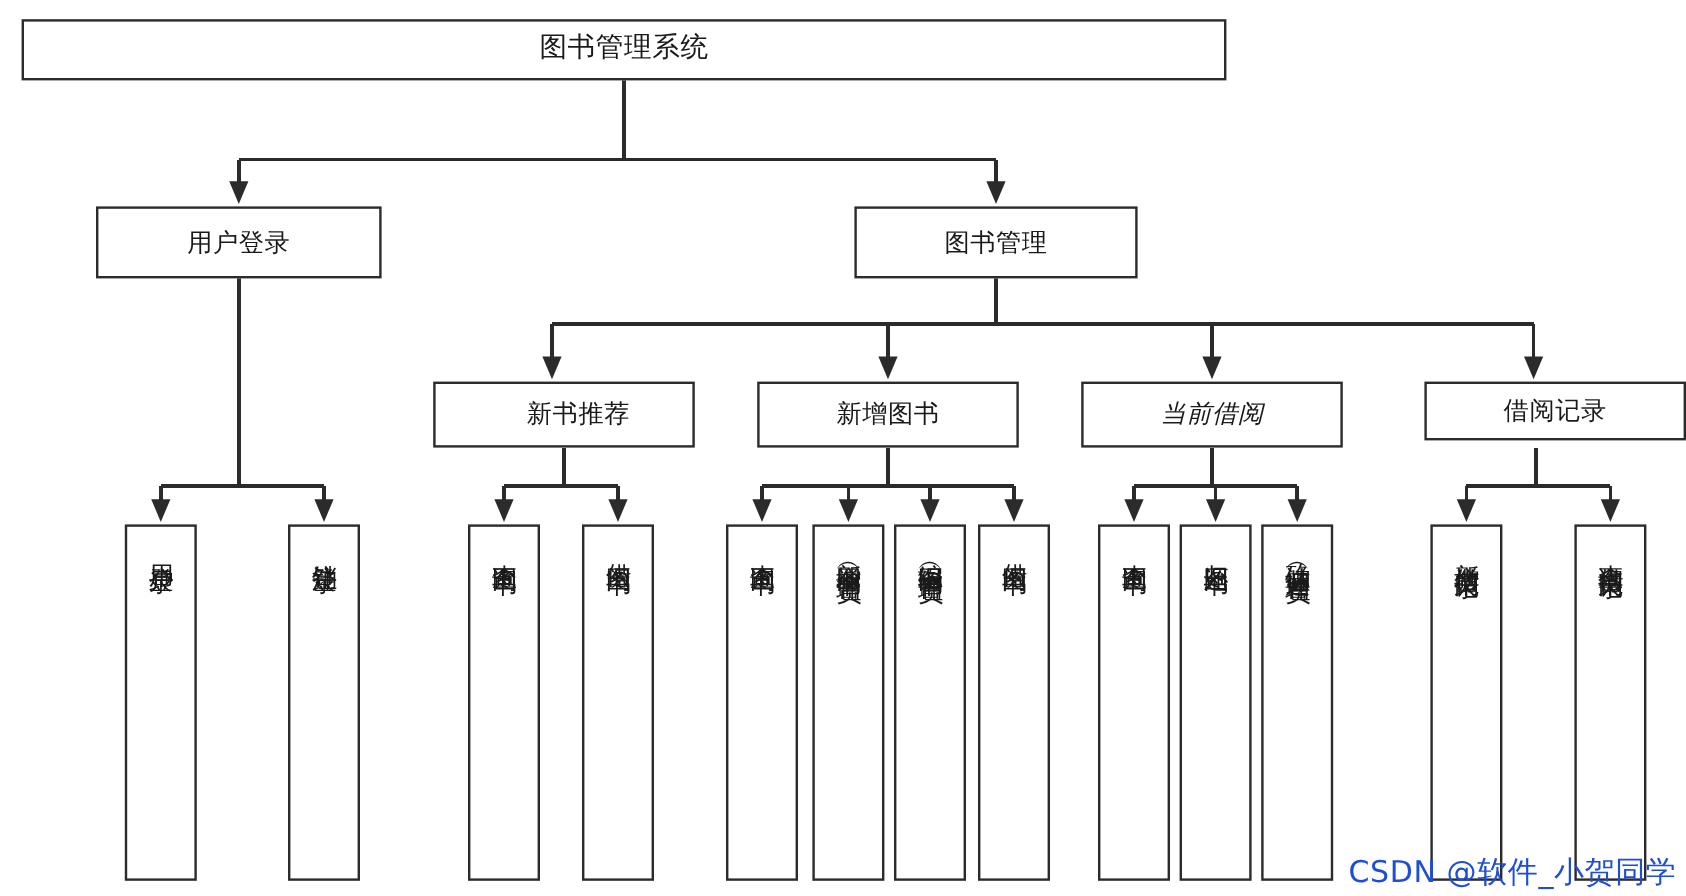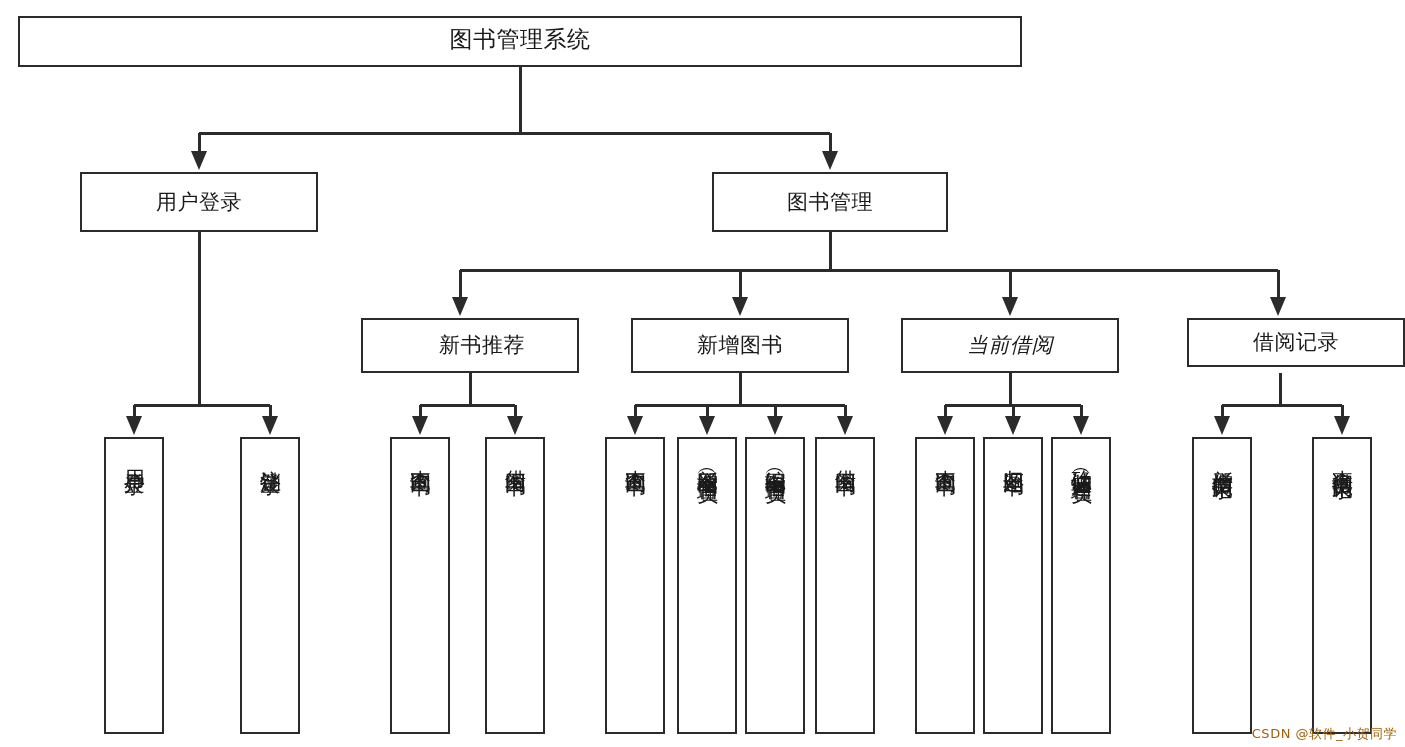--- a/index.html
+++ b/index.html
@@ -61,22 +61,22 @@
     writing-mode: vertical-rl;
     text-orientation: upright;
     line-height: 1.28;
     letter-spacing: 2px;
     white-space: nowrap;
   }
   #watermark {
     position: absolute;
     right: 8px;
     bottom: 4px;
-    font-size: 13px;
-    color: #a16207;
+    font-size: 25px;
+    color: #1d4ed8;
     letter-spacing: 0.5px;
     white-space: nowrap;
     font-family: "DejaVu Sans", "Liberation Sans", sans-serif;
   }
 </style>
 </head>
 <body>
 
 <div id="diagram-root">
 

